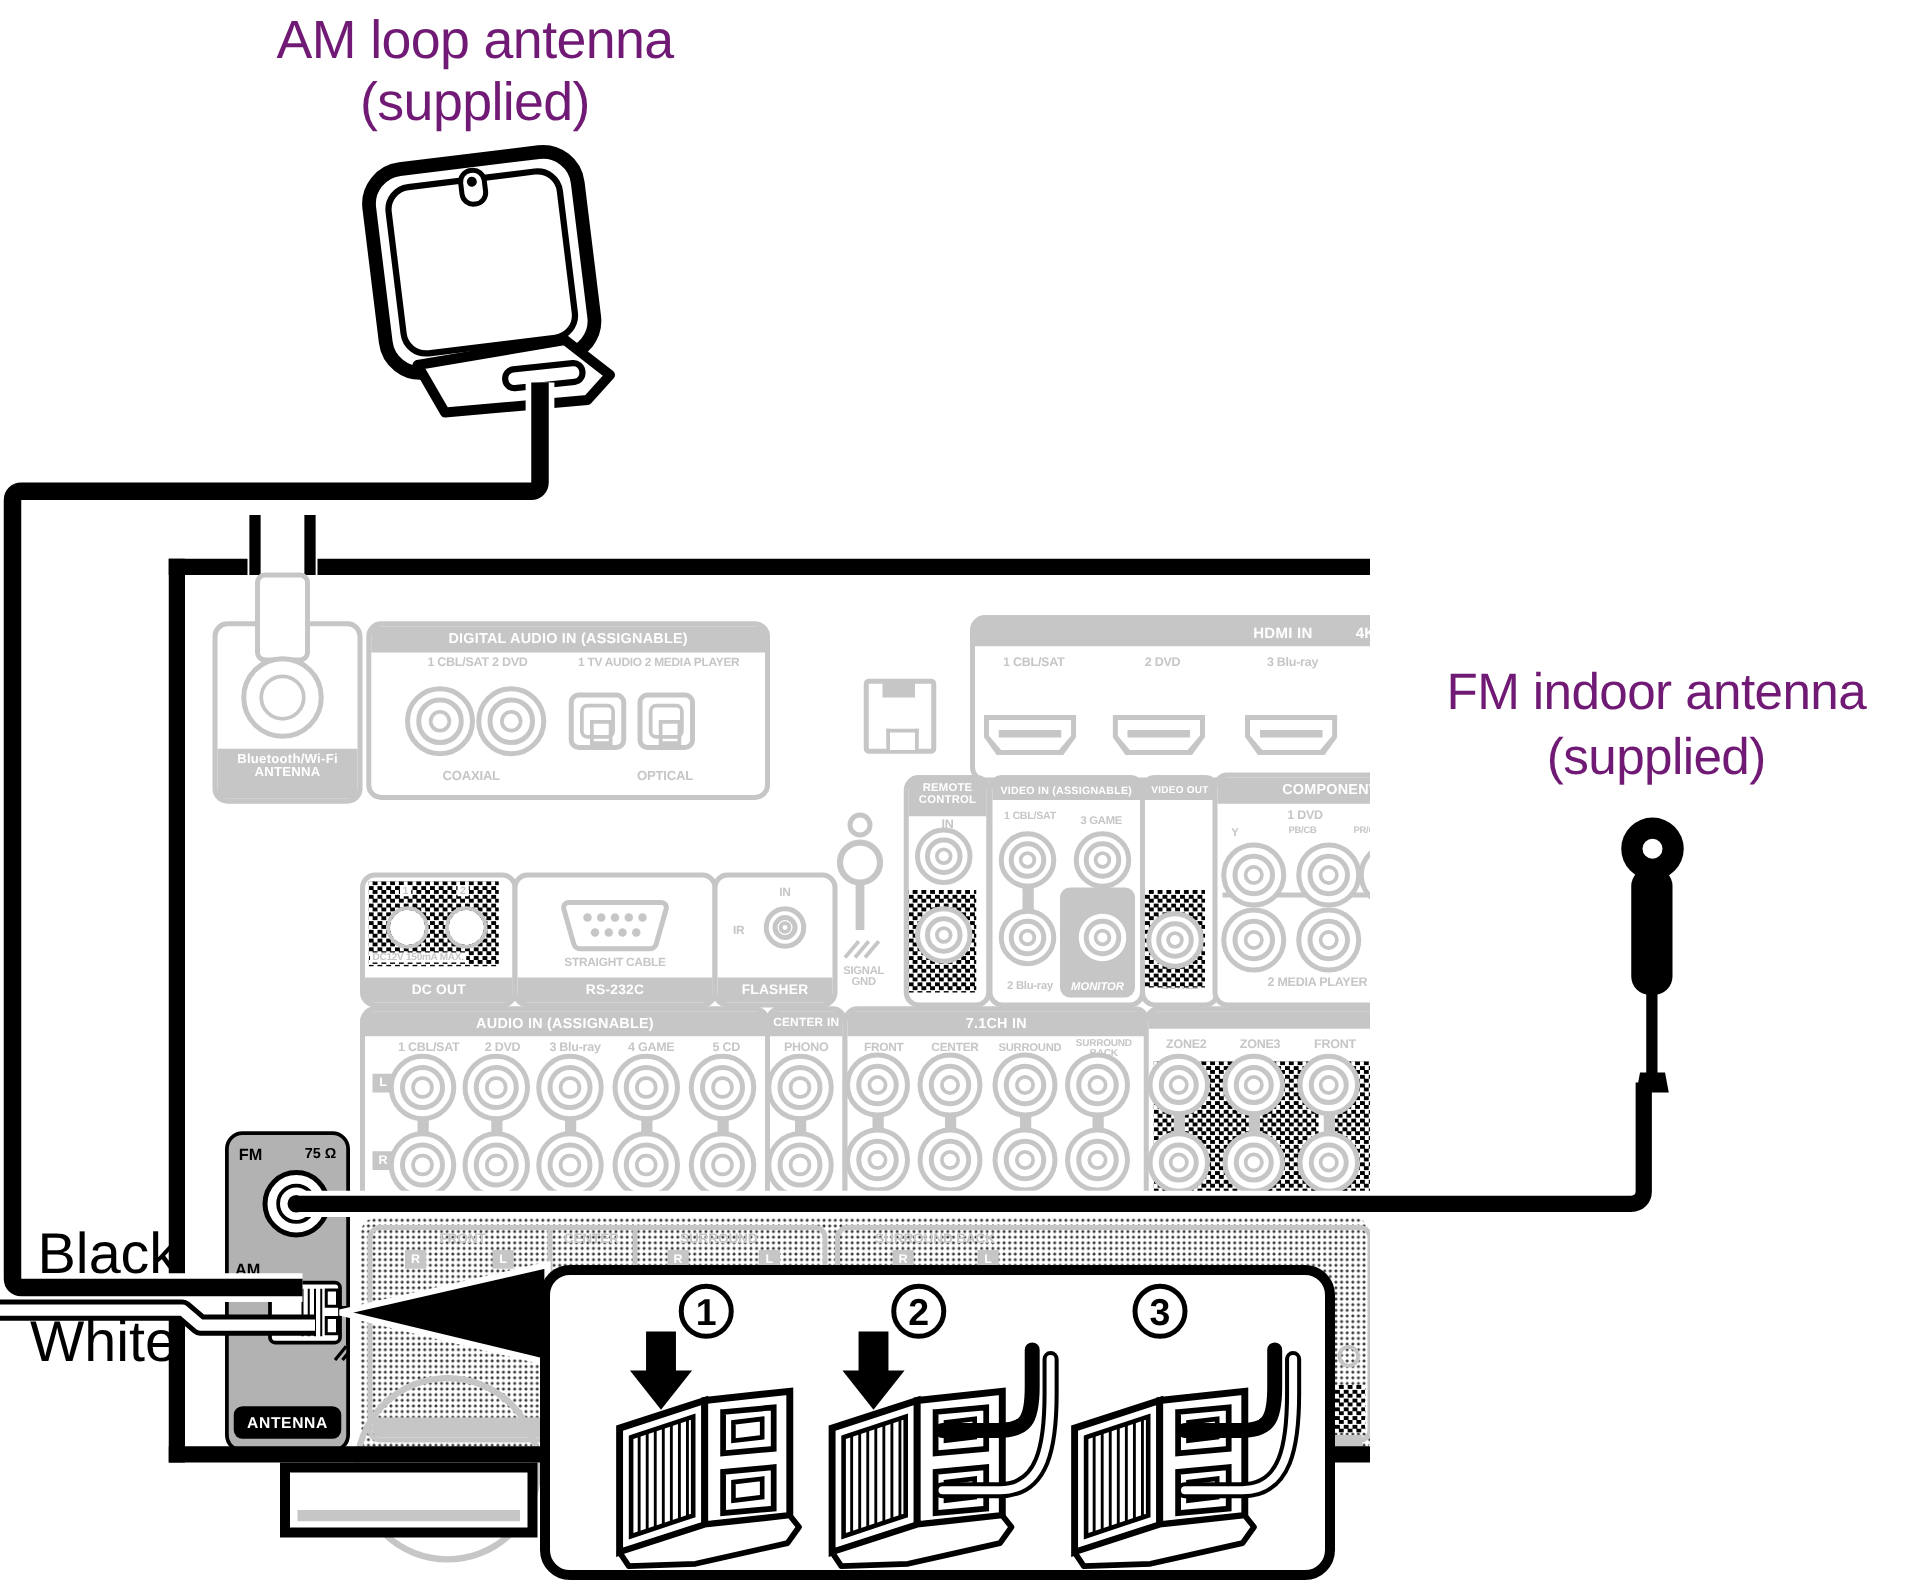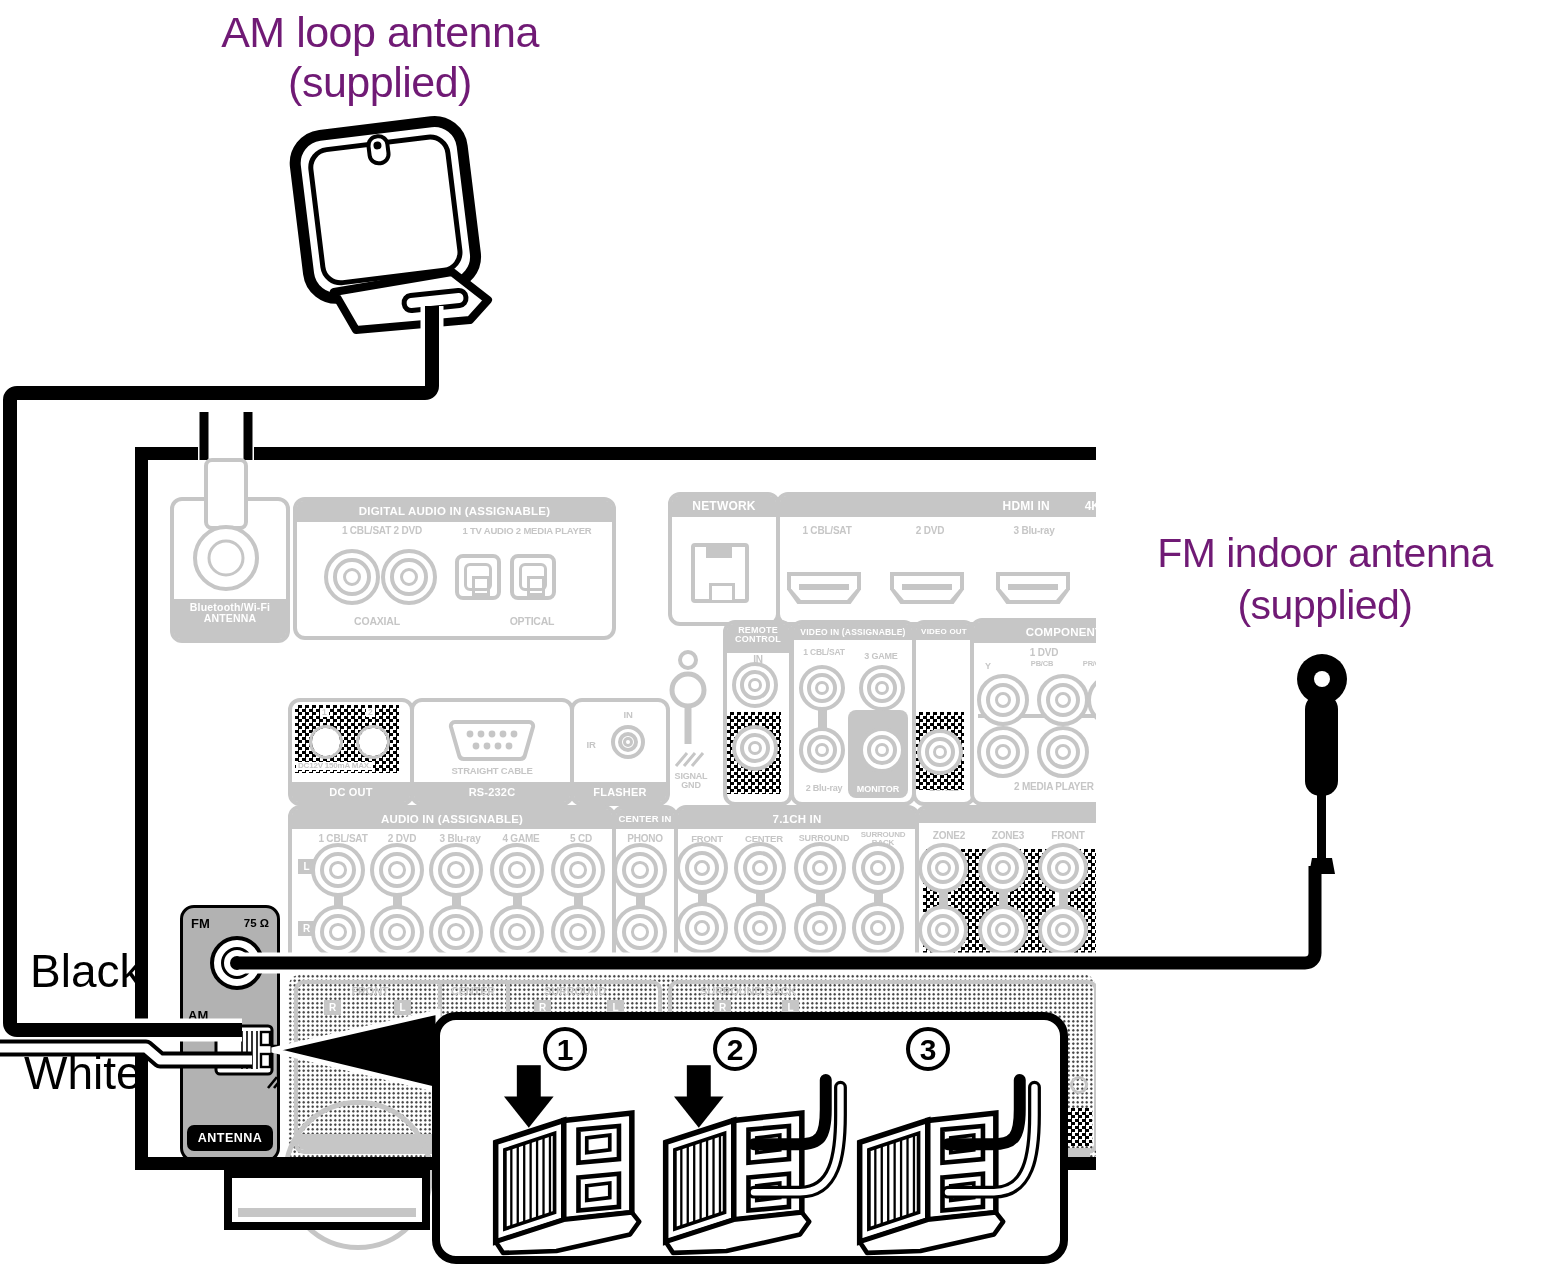--- a/index.html
+++ b/index.html
@@ -63,23 +63,20 @@
     <div class="sec" style="left:293px;top:497px;width:315px;height:135px;">
       <div class="band" style="left:0;right:0;top:0;height:21px;font-size:11.5px;line-height:21px;border-radius:6px 6px 0 0;">DIGITAL AUDIO IN (ASSIGNABLE)</div>
       <div class="glbl" style="left:10px;top:25px;width:150px;font-size:10px;">1 CBL/SAT   2 DVD</div>
       <div class="glbl" style="left:150px;top:25px;width:160px;font-size:9.5px;">1 TV AUDIO 2 MEDIA PLAYER</div>
       <div class="glbl" style="left:20px;top:115px;width:120px;font-size:10.5px;">COAXIAL</div>
       <div class="glbl" style="left:175px;top:115px;width:120px;font-size:10.5px;">OPTICAL</div>
     </div>
     <div class="opt" style="left:455px;top:554px;"></div>
     <div class="opt" style="left:510px;top:554px;"></div>
 
-    <div class="sec" style="left:668px;top:492px;width:104px;height:126px;">
-      <div class="band" style="left:0;right:0;top:0;height:21px;font-size:12px;line-height:21px;border-radius:6px 6px 0 0;">NETWORK</div>
-    </div>
     <div class="rj45" style="left:691px;top:543px;"></div>
 
     <div class="sec" style="left:776px;top:492px;width:330px;height:126px;border-radius:12px 0 0 12px;">
       <div class="band" style="left:0;right:0;top:0;height:21px;font-size:12px;line-height:21px;border-radius:6px 0 0 0;text-align:right;padding-right:60px;box-sizing:border-box;">HDMI IN</div>
       <div class="abs" style="right:10px;top:3px;color:#fff;font-weight:bold;font-size:12px;">4K</div>
       <div class="glbl" style="left:15px;top:30px;width:64px;font-size:10px;">1 CBL/SAT</div>
       <div class="glbl" style="left:118px;top:30px;width:64px;font-size:10px;">2 DVD</div>
       <div class="glbl" style="left:222px;top:30px;width:64px;font-size:10px;">3 Blu-ray</div>
     </div>
     <div class="hdmi" style="left:787px;top:572px;"></div>
@@ -92,21 +89,21 @@
       <div class="glbl" style="left:0;width:62px;top:158px;font-size:10px;">OUT</div>
     </div>
     <div class="ck" style="left:727px;top:712px;width:54px;height:82px;"></div>
 
     <div class="sec" style="left:790px;top:620px;width:118px;height:178px;">
       <div class="band" style="left:0;right:0;top:0;height:16px;font-size:8.5px;line-height:16px;border-radius:6px 6px 0 0;">VIDEO IN (ASSIGNABLE)</div>
       <div class="glbl" style="left:2px;top:24px;width:56px;font-size:8.5px;">1 CBL/SAT</div>
       <div class="glbl" style="left:62px;top:28px;width:50px;font-size:9px;">3 GAME</div>
       <div class="glbl" style="left:2px;top:160px;width:56px;font-size:9px;">2 Blu-ray</div>
     </div>
-    <div class="abs" style="left:848px;top:710px;width:60px;height:88px;background:var(--g);border-radius:8px;">
+    <div class="abs" style="left:848px;top:710px;width:60px;height:88px;background:var(--g);border-radius:8px;font-style:italic;">
       <div class="abs" style="left:0;right:0;bottom:4px;color:#fff;font-weight:bold;font-size:9px;text-align:center;">MONITOR</div>
     </div>
 
     <div class="sec" style="left:912px;top:620px;width:56px;height:178px;">
       <div class="band" style="left:0;right:0;top:0;height:16px;font-size:8px;line-height:16px;border-radius:6px 6px 0 0;">VIDEO OUT</div>
       <div class="glbl" style="left:0;width:56px;top:160px;font-size:9px;">ZONE2</div>
     </div>
     <div class="ck" style="left:916px;top:712px;width:48px;height:78px;"></div>
 
     <div class="sec" style="left:970px;top:618px;width:180px;height:180px;">
@@ -348,21 +345,21 @@
       <circle cx="1322" cy="679" r="25" fill="#000"></circle>
       <circle cx="1322" cy="679" r="8" fill="#fff"></circle>
       <rect x="1305" y="694" width="33" height="102" rx="15" fill="#000"></rect>
       <rect x="1317" y="790" width="9" height="72" fill="#000"></rect>
       <polygon points="1312,858 1332,858 1335,874 1309,874" fill="#000"></polygon>
     </g>
 
     <polygon points="272,1050 438,1012 438,1090" fill="#000" stroke="#fff" stroke-width="5"></polygon>
   </svg>
 
-  <div class="blbl" style="left:30px;top:944px;font-size:46px;font-weight:400;">Black</div>
+  <div class="blbl" style="left:30px;top:975px;font-size:46px;font-weight:400;">Black</div>
   <div class="blbl" style="left:24px;top:1046px;font-size:46px;font-weight:400;">White</div>
 
   <div class="abs" style="left:432px;top:1012px;width:636px;height:252px;background:#fff;border:8px solid #000;border-radius:24px;box-sizing:border-box;"></div>
 
   <svg class="abs" style="left:0;top:0;" width="1545" height="1271">
     <defs>
       <g id="tblock">
         <polygon points="4,44 78,20 78,128 4,152" fill="#fff" stroke="#000" stroke-width="6"></polygon>
         <polygon points="14,52 68,34 68,120 14,138" fill="#fff" stroke="#000" stroke-width="4"></polygon>
         <g stroke="#000" stroke-width="2.5">

